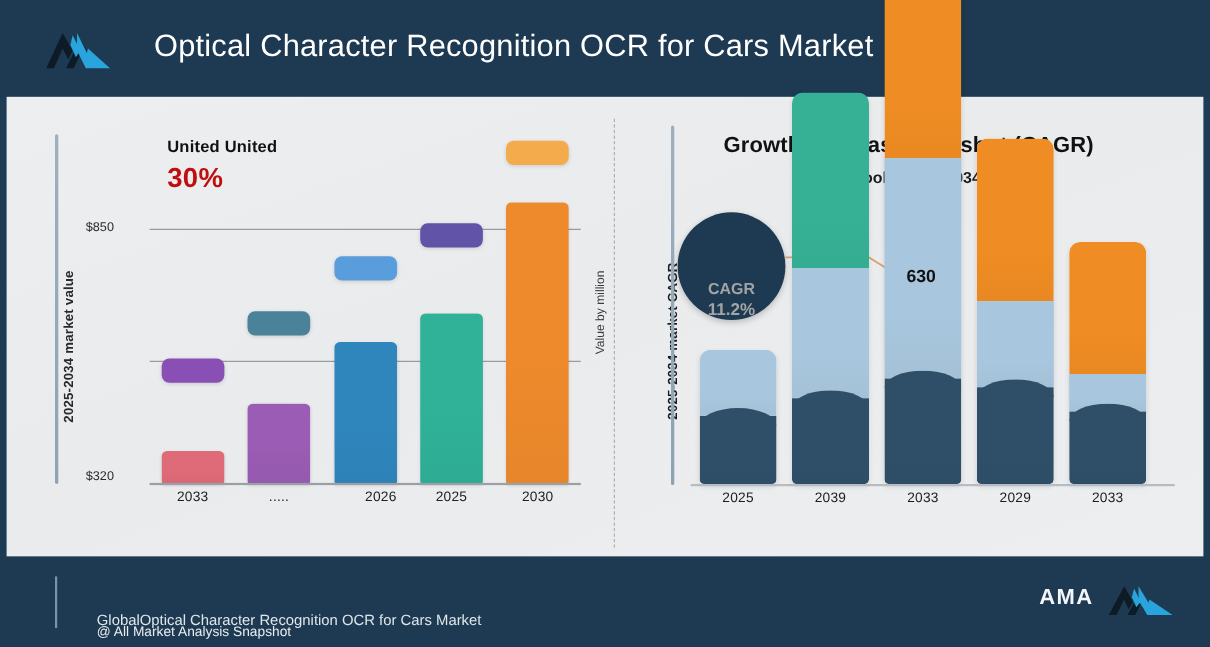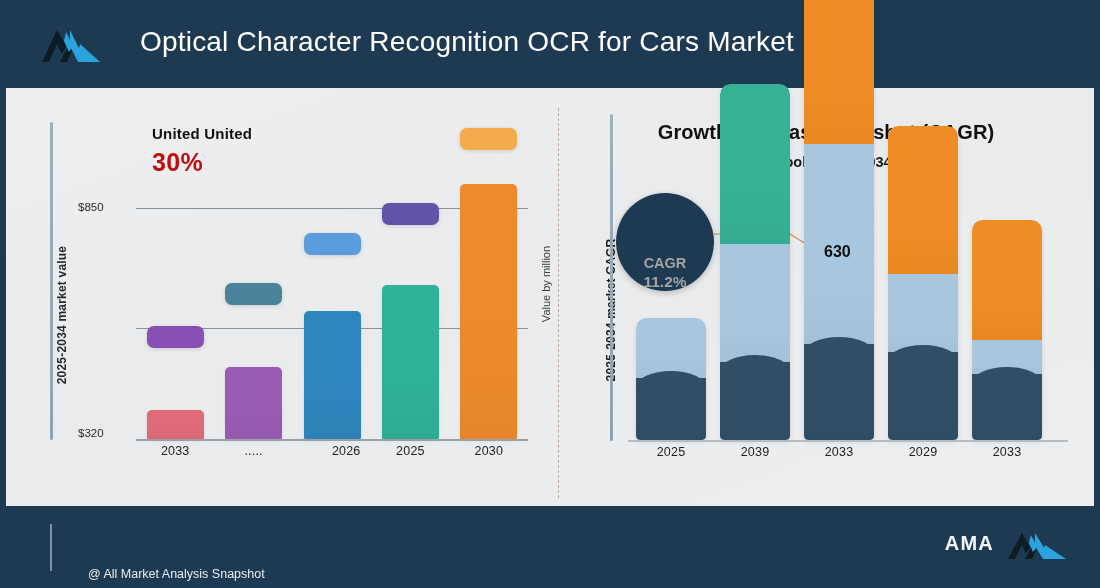--- a/index.html
+++ b/index.html
@@ -304,20 +304,21 @@
 
     <div class="cagr-badge">
       <span class="cagr-label">CAGR</span>
       <span class="cagr-value">11.2%</span>
     </div>
   </div>
 
   <div class="footer">
     <div class="footer-rule"></div>
     <div class="footer-line1">@ All Market Analysis Snapshot</div>
+    <div class="footer-line2">GlobalOptical Character Recognition OCR for Cars Market</div>
   </div>
   <div class="footer-brand-text">AMA</div>
   <div class="footer-logo">
     <svg viewBox="0 0 62 34" width="62" height="34">
       <path d="M2 31 L16 5 L24 19 L20 26 L16 17 L9 31 Z" fill="#0d1b26"></path>
       <path d="M19 31 L31 9 L38 20 L34 27 L31 21 L26 31 Z" fill="#0d1b26"></path>
       <path d="M29 5 L45 31 L37 31 L29 18 Z" fill="#2aa4dd"></path>
       <path d="M39 17 L60 31 L45 31 L37 23 Z" fill="#2aa4dd"></path>
       <path d="M25 7 L31 19 L27 24 L23 15 Z" fill="#2aa4dd"></path>
     </svg>

